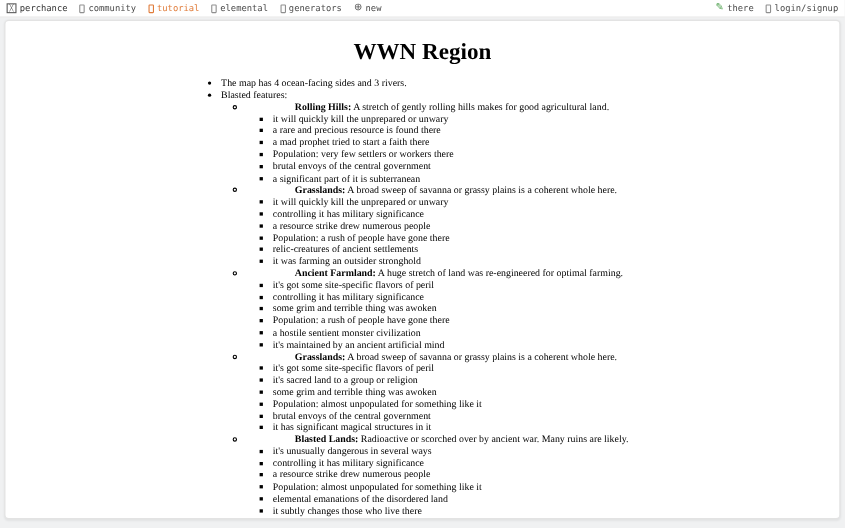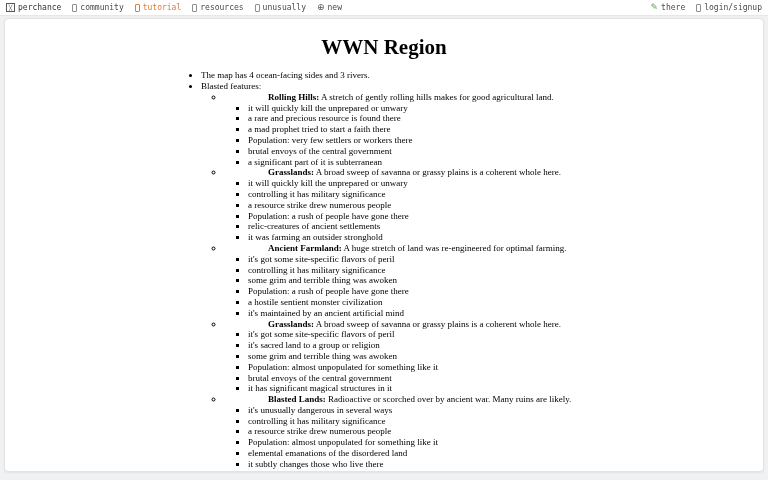--- a/index.html
+++ b/index.html
@@ -87,25 +87,25 @@
   <span class="nav-item">
     <span class="rect-icon"></span>
     <span>community</span>
   </span>
   <span class="nav-item tutorial">
     <span class="rect-icon"></span>
     <span>tutorial</span>
   </span>
   <span class="nav-item">
     <span class="rect-icon"></span>
-    <span>resources</span>
+    <span>elemental</span>
   </span>
   <span class="nav-item">
     <span class="rect-icon"></span>
-    <span>unusually</span>
+    <span>generators</span>
   </span>
   <span class="nav-item">
     <span class="glyph-icon">⊕</span>
     <span>new</span>
   </span>
   <span class="spacer"></span>
   <span class="nav-item edit-item">
     <span class="glyph-icon">✎</span>
     <span>there</span>
   </span>

